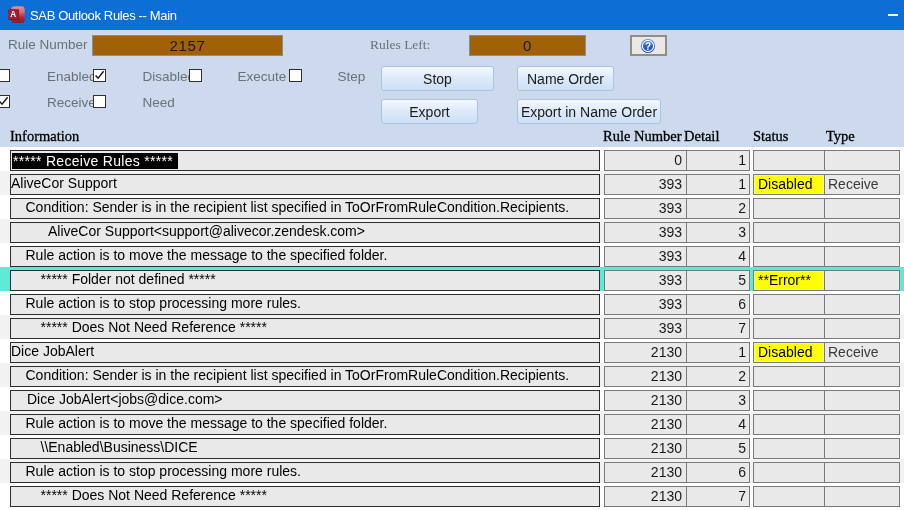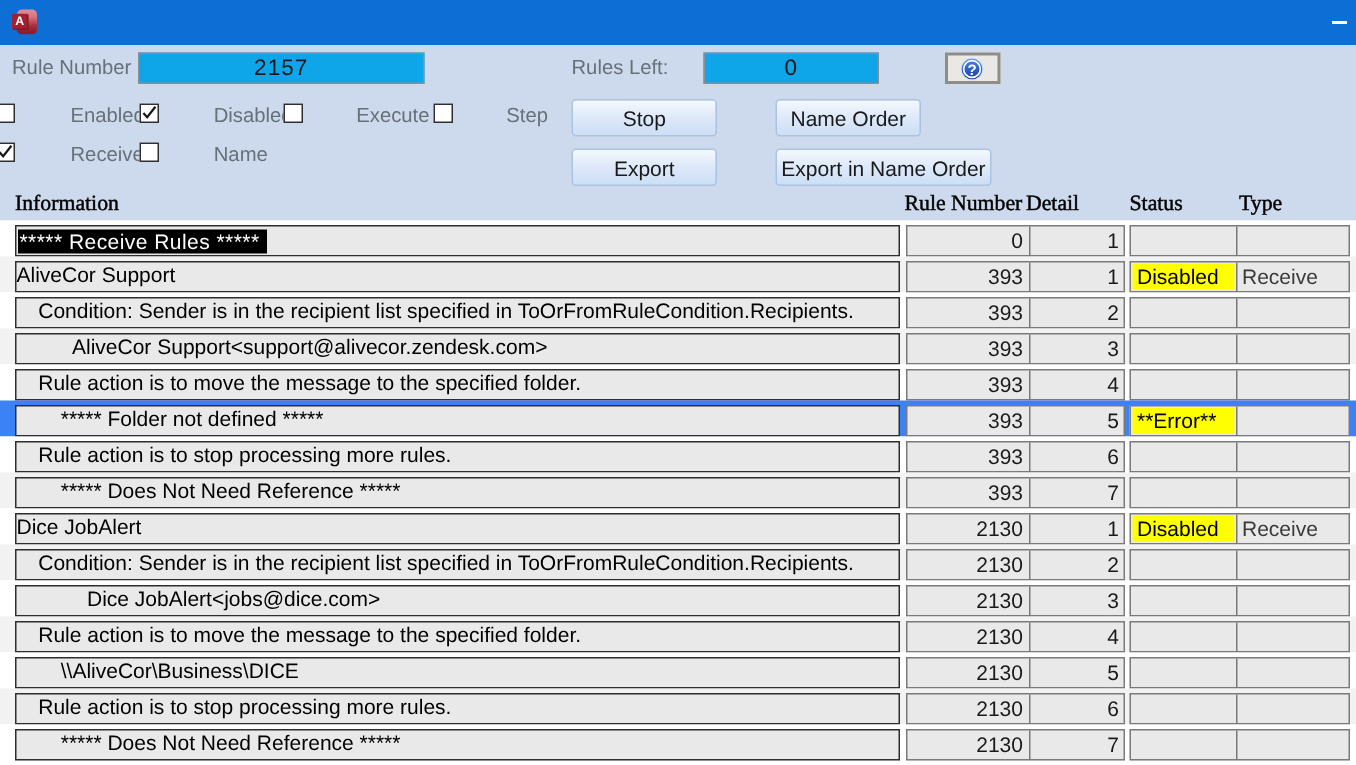--- a/index.html
+++ b/index.html
@@ -10,21 +10,21 @@
 
 #titlebar { position:absolute; top:0; left:0; width:904px; height:30px; background:#0d6ed5; }
 #titlebar .ttl { position:absolute; left:30px; top:8px; color:#fff; font-size:13px; letter-spacing:-0.35px; line-height:15px; }
 #minbtn { position:absolute; left:888px; top:14px; width:10px; height:2px; background:#fff; }
 #appicon { position:absolute; left:8px; top:6px; }
 
 
 #band { position:absolute; top:30px; left:0; width:904px; height:117px; background:#cddaed; }
 
 .glabel { position:absolute; color:#687079; font-size:13.5px; }
-.tbox { position:absolute; background:#0ea5e9; border:1px solid #878e95; font-size:15px;
+.tbox { position:absolute; background:#a16207; border:1px solid #878e95; font-size:15px;
   color:#1a1a1a; text-align:center; line-height:19px; letter-spacing:0.7px; }
 
 .helpbtn { position:absolute; left:630px; top:35px; width:37px; height:21px;
   background:#eae8e4; border:2px solid #908d86; }
 
 .cb { position:absolute; width:13px; height:13px; background:#fff; border:1.5px solid #2f2f2f; }
 .cb svg { position:absolute; left:-1.5px; top:-1.5px; }
 .cblabel { position:absolute; color:#687079; font-size:13.5px;margin-left:33px; }
 
 .btn { position:absolute; background:linear-gradient(#f4f9fe, #dfeafa 45%, #ccdff5);
@@ -65,27 +65,28 @@
             <stop offset="0.62" stop-color="#ad3343"></stop>
         <stop offset="0.8" stop-color="#992330"></stop>
             <stop offset="1" stop-color="#871d29"></stop>
       </linearGradient>
         </defs>
       <rect x="3.2" y="0.3" width="13.5" height="16.7" rx="3.4" fill="url(#cyl)"></rect>
       <rect x="0.4" y="3.6" width="10.6" height="10.2" fill="#7d141f"></rect>
       <rect x="0" y="3.2" width="10.2" height="9.8" fill="#a32030"></rect>
       <text x="5.1" y="10.6" font-size="8.2" font-weight="bold" fill="#fff" text-anchor="middle" font-family="Liberation Sans">A</text>
     </svg>
+    <span class="ttl">SAB Outlook Rules -- Main</span>
     <div id="minbtn"></div>
   </div>
   <div id="band"></div>
 
   <div class="glabel" style="left:8px; top:37px;">Rule Number</div>
   <div class="tbox" style="left:92px; top:35px; width:191px; height:21px;">2157</div>
-  <div class="glabel" style="left:381px; top:37px;">Rules Left:</div>
+  <div class="glabel" style="left:370px; top:37px;font-family:Liberation Serif, serif;">Rules Left:</div>
   <div class="tbox" style="left:469px; top:35px; width:117px; height:21px;">0</div>
   <div class="helpbtn">
     <svg width="16" height="16" viewBox="0 0 16 16" style="position:absolute;left:8px;top:0.5px;">
       <defs>
           <linearGradient id="hg" x1="0" y1="0" x2="0" y2="1">
         <stop offset="0" stop-color="#4f86e0"></stop>
             <stop offset="0.55" stop-color="#2a5ec8"></stop>
             <stop offset="1" stop-color="#1c3f9e"></stop>
       </linearGradient>
         </defs>
@@ -108,23 +109,23 @@
   <div class="cblabel" style="left:204.5px; top:69px;">Execute</div>
   <div class="cb" style="left:289px; top:69px;"></div>
   <div class="cblabel" style="left:304.5px; top:69px;">Step</div>
   <div class="cb" style="left:-3px; top:95px;">
       <svg width="13" height="13" viewBox="0 0 13 13">
         <path d="M2.6 6.4 L5.1 9.2 L10.6 2.2" stroke="#1a1a1a" stroke-width="1.5" fill="none"></path>
       </svg>
     </div>
   <div class="cblabel" style="left:14px; top:95px;">Receive</div>
   <div class="cb" style="left:93px; top:95px;"></div>
-  <div class="cblabel" style="left:109.5px; top:95px;">Name</div>
-
-  <div class="btn" style="left:381px; top:66px; width:97px; height:25px; line-height:24px;">Stop</div>
+  <div class="cblabel" style="left:109.5px; top:95px;">Need</div>
+
+  <div class="btn" style="left:381px; top:66px; width:113px; height:25px; line-height:24px;">Stop</div>
   <div class="btn" style="left:381px; top:99px; width:97px; height:25px; line-height:24px;">Export</div>
   <div class="btn" style="left:517px; top:66px; width:97px; height:25px; line-height:24px;">Name Order</div>
   <div class="btn" style="left:517px; top:99px; width:144px; height:25px; line-height:24px;">Export in Name Order</div>
 
   <div class="th" style="left:10px;">Information</div>
   <div class="th" style="left:603px;">Rule Number</div>
   <div class="th" style="left:684px;">Detail</div>
   <div class="th" style="left:753px;">Status</div>
   <div class="th" style="left:826px;">Type</div>
 
@@ -184,21 +185,21 @@
   <div class="cell info" style="padding-left:14.5px">Rule action is to move the message to the specified folder.</div>
   <div class="cell nums">
         <div class="n1">393</div>
         <div class="n2">4</div>
       </div>
   <div class="cell stat">
         <div class="s1"></div>
         <div class="s2"></div>
       </div>
 </div>
-<div class="rec" style="top:267px;background:#3b82f6">
+<div class="rec" style="top:267px;background:#5eead4">
   <div class="cell info" style="padding-left:29.5px">***** Folder not defined *****</div>
   <div class="cell nums">
         <div class="n1">393</div>
         <div class="n2">5</div>
       </div>
   <div class="cell stat">
         <div class="s1">
           <span class="yellow">**Error**</span>
         </div>
         <div class="s2"></div>
@@ -246,21 +247,21 @@
   <div class="cell nums">
         <div class="n1">2130</div>
         <div class="n2">2</div>
       </div>
   <div class="cell stat">
         <div class="s1"></div>
         <div class="s2"></div>
       </div>
 </div>
 <div class="rec" style="top:387px;background:#ffffff">
-  <div class="cell info" style="padding-left:47px">Dice JobAlert&lt;jobs@dice.com&gt;</div>
+  <div class="cell info" style="padding-left:16px">Dice JobAlert&lt;jobs@dice.com&gt;</div>
   <div class="cell nums">
         <div class="n1">2130</div>
         <div class="n2">3</div>
       </div>
   <div class="cell stat">
         <div class="s1"></div>
         <div class="s2"></div>
       </div>
 </div>
 <div class="rec" style="top:411px;background:#f2f2f2">
@@ -268,21 +269,21 @@
   <div class="cell nums">
         <div class="n1">2130</div>
         <div class="n2">4</div>
       </div>
   <div class="cell stat">
         <div class="s1"></div>
         <div class="s2"></div>
       </div>
 </div>
 <div class="rec" style="top:435px;background:#ffffff">
-  <div class="cell info" style="padding-left:29.5px">\\AliveCor\Business\DICE</div>
+  <div class="cell info" style="padding-left:29.5px">\\Enabled\Business\DICE</div>
   <div class="cell nums">
         <div class="n1">2130</div>
         <div class="n2">5</div>
       </div>
   <div class="cell stat">
         <div class="s1"></div>
         <div class="s2"></div>
       </div>
 </div>
 <div class="rec" style="top:459px;background:#f2f2f2">

